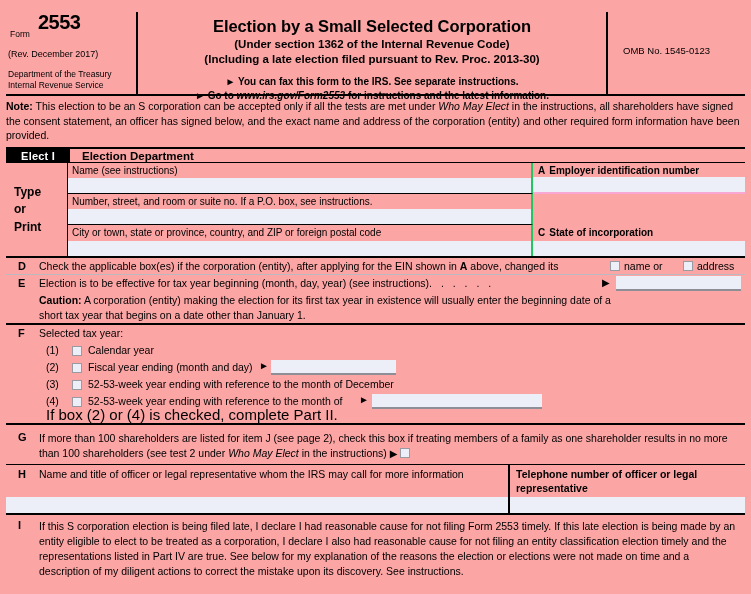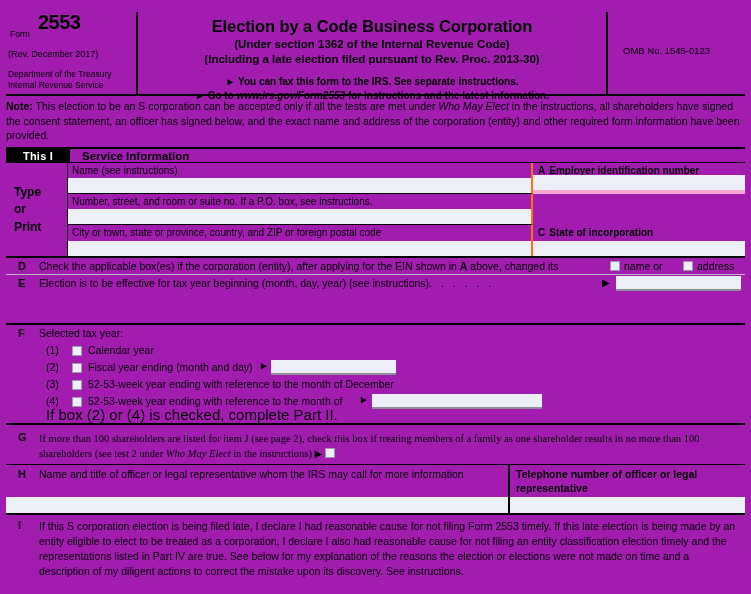--- a/index.html
+++ b/index.html
@@ -8,21 +8,21 @@
     background: #ffffff;
   }
   body {
     font-family: "Liberation Sans", sans-serif;
     color: #000000;
   }
   #form-root {
     position: relative;
     width: 751px;
     height: 594px;
-    background: #a21caf;
+    background: #fca5a5;
     overflow: hidden;
     font-size: 10.5px;
     line-height: 1.22;
   }
 
   
   .bold { font-weight: bold; }
   .ital { font-style: italic; }
   .bi { font-weight: bold; font-style: italic; }
   .fld {
@@ -200,29 +200,29 @@
     box-sizing: border-box;
   }
   .addr-row.r1 { top: 0; }
   .addr-row.r2 { top: 31px; }
   .addr-row.r3 { top: 62px; }
   .ar-left {
     position: absolute;
     left: 0; top: 0;
     width: 465px; height: 31px;
     border-bottom: 1px solid #000;
-    border-right: 2px solid #f97316;
+    border-right: 2px solid #22c55e;
     box-sizing: border-box;
   }
   .addr-row.r3 .ar-left { border-bottom: none; }
   .ar-right {
     position: absolute;
     left: 465px; top: 0;
     width: 212px; height: 31px;
-    border-bottom: 4px solid #f9a8d4;
+    border-bottom: 2px solid #f9a8d4;
     box-sizing: border-box;
   }
   .addr-row.r3 .ar-right { border-bottom: none; }
   .ar-lbl {
     position: absolute;
     left: 4px; top: 2px;
     font-size: 10px;
   }
   .ar-lbl-r {
     position: absolute;
@@ -324,21 +324,20 @@
     width: 739px; height: 40px;
     border-bottom: 1px solid #000;
     box-sizing: border-box;
   }
   .g-txt {
     position: absolute;
     left: 33px; top: 6px;
     width: 700px;
     font-size: 10.5px;
     line-height: 1.46;
-    font-family: Liberation Serif, serif;
   }
 
   
   .lineH {
     position: absolute;
     left: 6px; top: 465px;
     width: 739px; height: 50px;
     border-bottom: 2px solid #000;
     box-sizing: border-box;
   }
@@ -404,21 +403,21 @@
         <span class="mh-number">2553</span>
       </div>
       <div class="mh-rev">(Rev. December 2017)</div>
       <div class="mh-dept">
         <div>Department of the Treasury</div>
         <div>Internal Revenue Service</div>
       </div>
     </div>
 
     <div class="mh-center">
-      <div class="mh-title">Election by a Code Business Corporation</div>
+      <div class="mh-title">Election by a Small Selected Corporation</div>
       <div class="mh-sub1">(Under section 1362 of the Internal Revenue Code)</div>
       <div class="mh-sub2">(Including a late election filed pursuant to Rev. Proc. 2013-30)</div>
       <div class="mh-bullet1">
         <span class="arw">►</span>
         <span>You can fax this form to the IRS. See separate instructions.</span>
       </div>
       <div class="mh-bullet2">
         <span class="arw">►</span>
         <span>Go to </span><span class="bi">www.irs.gov/Form2553</span><span> for instructions and the latest information.</span>
       </div>
@@ -427,22 +426,22 @@
     <div class="mh-right">
       <div class="mh-omb">OMB No. 1545-0123</div>
     </div>
   </div>
 
   <div class="note">
     <span class="bold">Note:</span><span> This election to be an S corporation can be accepted only if all the tests are met under </span><span class="ital">Who May Elect</span><span> in the instructions, all shareholders have signed the consent statement, an officer has signed below, and the exact name and address of the corporation (entity) and other required form information have been provided.</span>
   </div>
 
   <div class="partbar">
-    <div class="part-tag">This I</div>
-    <div class="part-title">Service Information</div>
+    <div class="part-tag">Elect I</div>
+    <div class="part-title">Election Department</div>
   </div>
 
   <div class="addr">
 
     <div class="addr-typeprint">
       <div class="tp-txt">
         <div>Type</div>
         <div>or</div>
         <div>Print</div>
       </div>
@@ -485,20 +484,21 @@
     <span class="d-lb1">name or</span>
     <span class="cbx d-cb2"></span>
     <span class="d-lb2">address</span>
   </div>
 
   <div class="lineE">
     <span class="ltr" style="left:12px; top:2px;">E</span>
     <span class="e-txt"><span>Election is to be effective for tax year beginning (month, day, year) (see instructions)</span><span class="e-dots">. . . . . .</span></span>
     <span class="e-arw">▶</span>
     <span class="fld e-fld"></span>
+    <div class="e-caution"><span class="bold">Caution:</span><span> A corporation (entity) making the election for its first tax year in existence will usually enter the beginning date of a short tax year that begins on a date other than January 1.</span></div>
   </div>
 
   <div class="lineF">
     <span class="ltr" style="left:12px; top:2px;">F</span>
     <div class="f-head">Selected tax year:</div>
 
     <div class="f-item" style="top:19px;">
       <span class="f-num">(1)</span>
       <span class="cbx f-cb"></span>
       <span class="f-lab">Calendar year</span>

